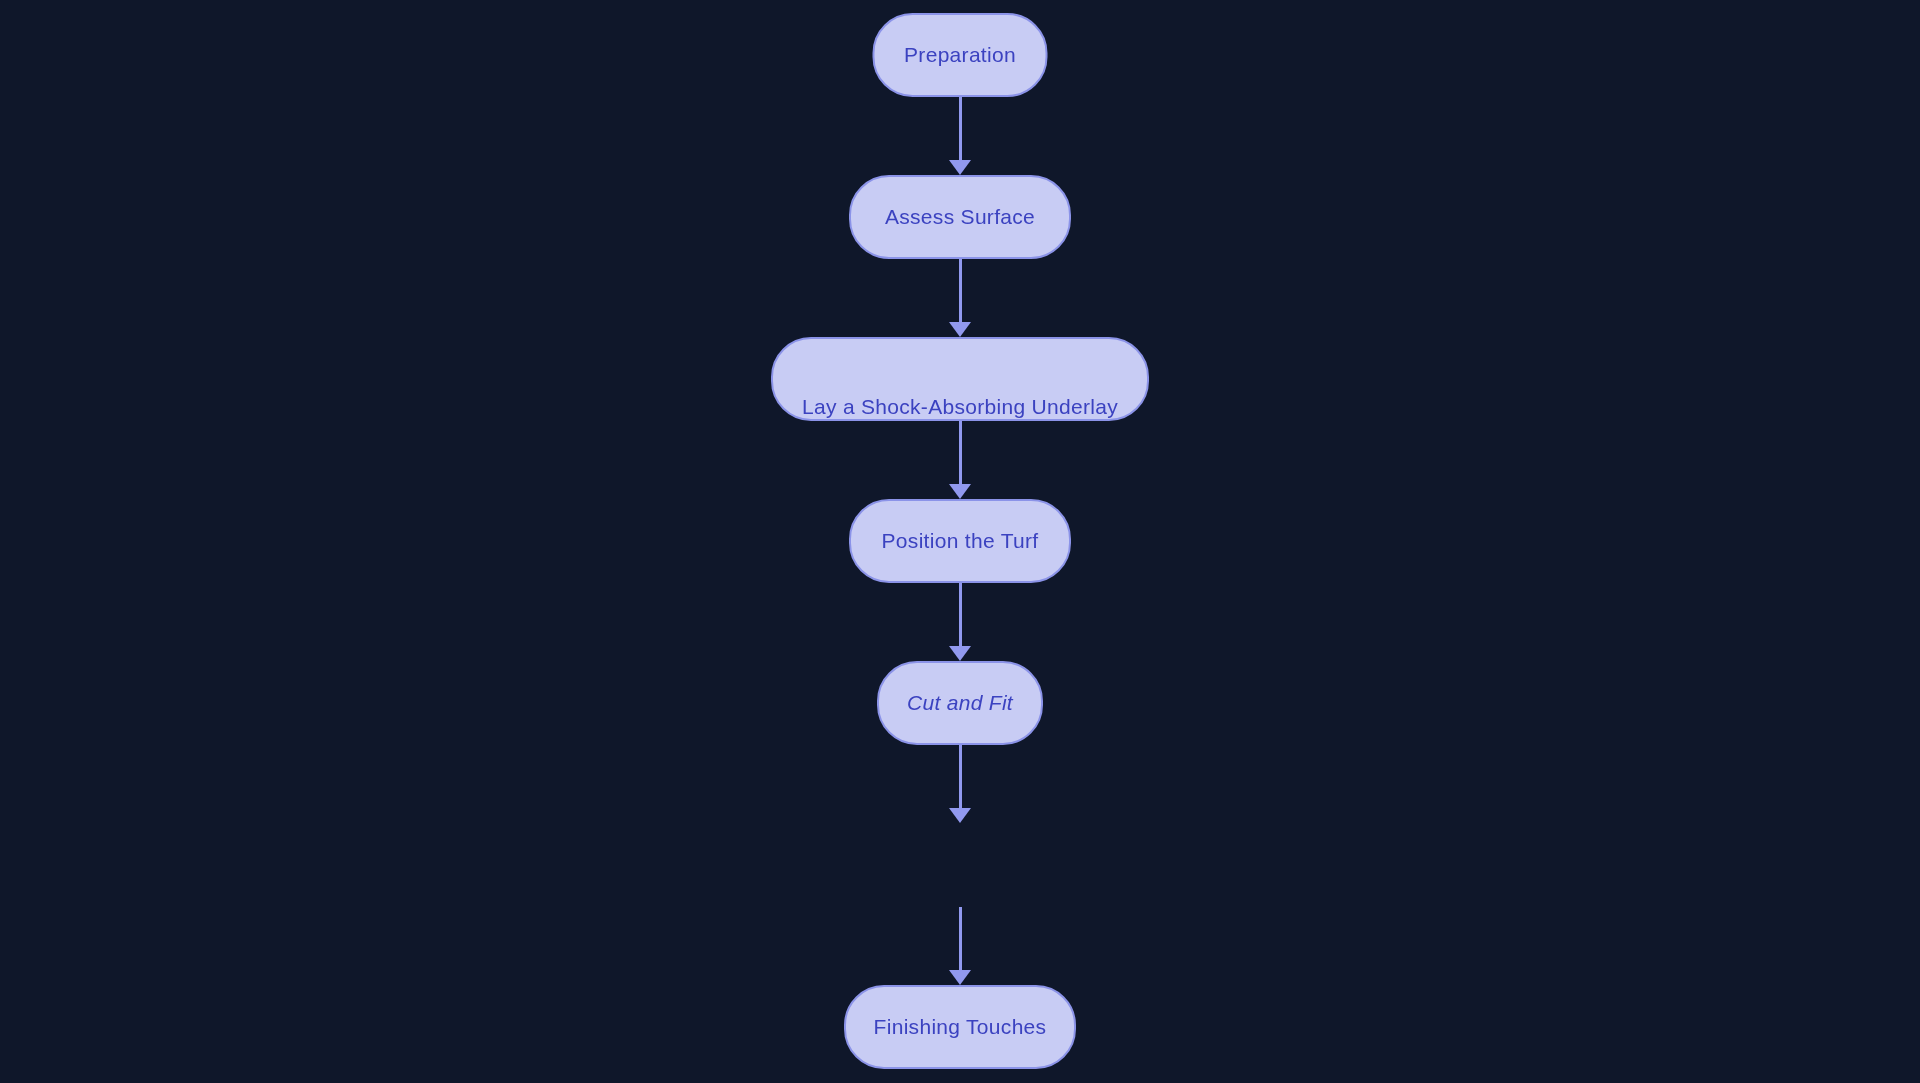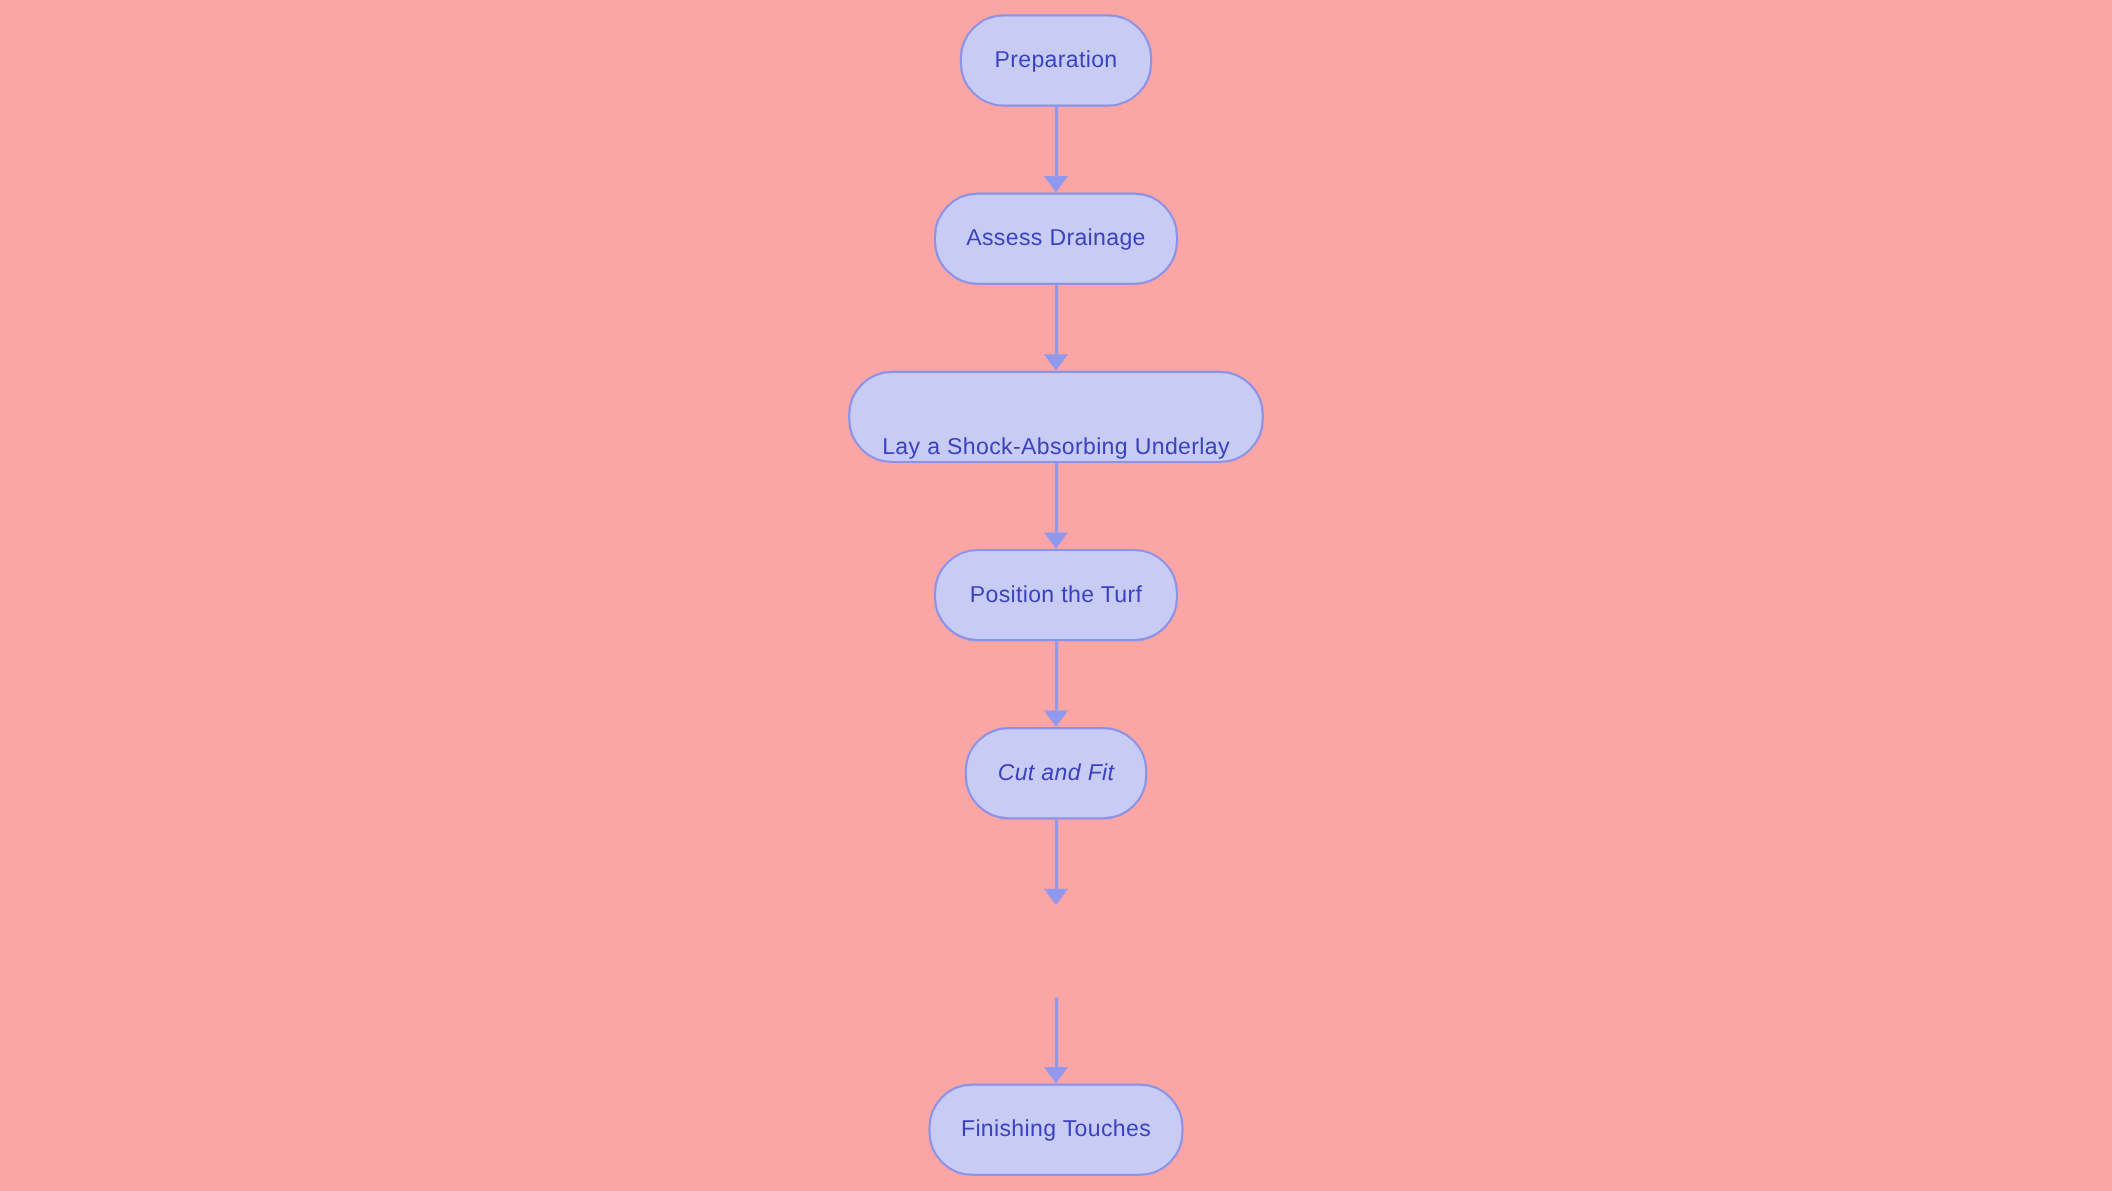--- a/index.html
+++ b/index.html
@@ -8,21 +8,21 @@
     background: #ffffff;
     width: 1920px;
     height: 1083px;
     overflow: hidden;
     font-family: "Liberation Sans", sans-serif;
   }
   .canvas {
     position: relative;
     width: 1920px;
     height: 1083px;
-    background: #fca5a5;
+    background: #0f172a;
   }
   .node {
     position: absolute;
     left: 50%;
     transform: translateX(-50%);
     height: 84px;
     box-sizing: border-box;
     background: #c8ccf4;
     border: 2px solid #8b93e8;
     border-radius: 40px;
@@ -82,21 +82,21 @@
   <div class="node n0">
     <span class="node-label">Preparation</span>
   </div>
 
   <div class="arrow a0">
     <div class="arrow-line"></div>
     <div class="arrow-head"></div>
   </div>
 
   <div class="node n1">
-    <span class="node-label">Assess Drainage</span>
+    <span class="node-label">Assess Surface</span>
   </div>
 
   <div class="arrow a1">
     <div class="arrow-line"></div>
     <div class="arrow-head"></div>
   </div>
 
   <div class="node n2">
     <span class="node-label">Lay a Shock-Absorbing Underlay</span>
   </div>

